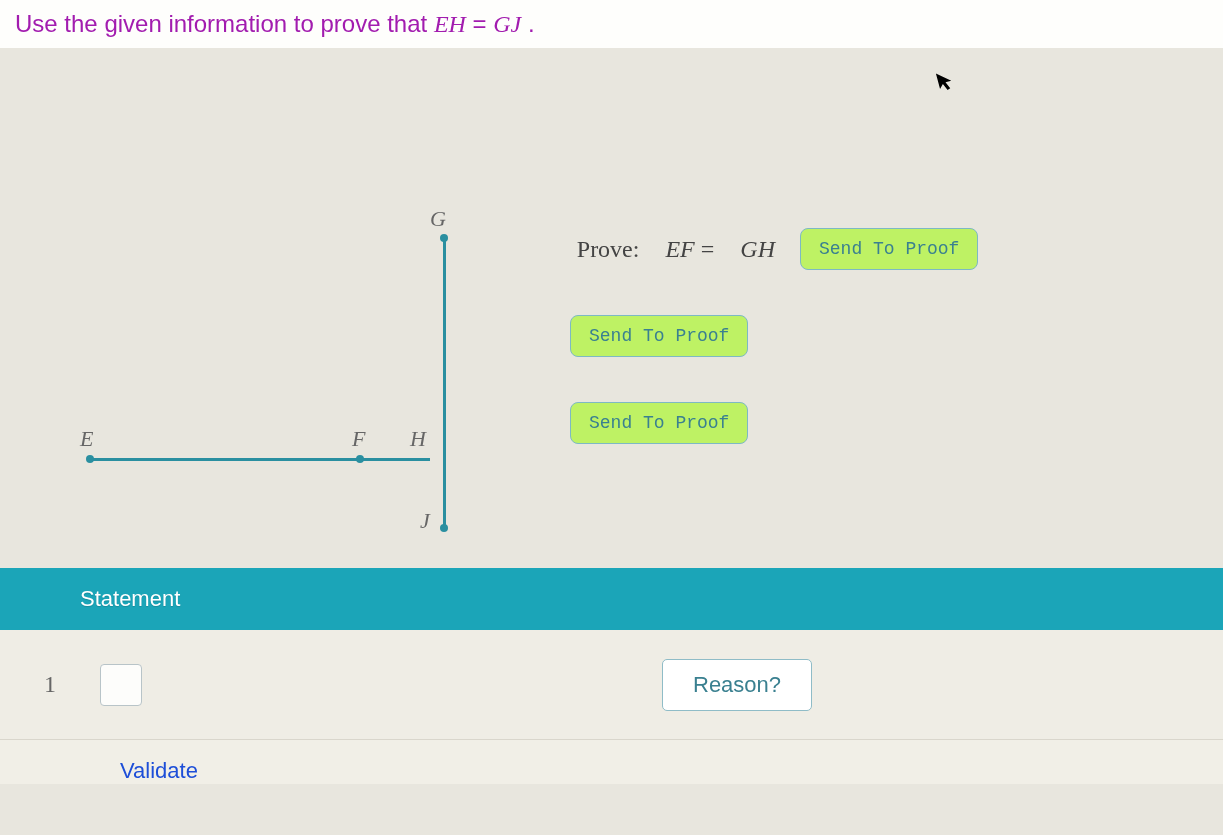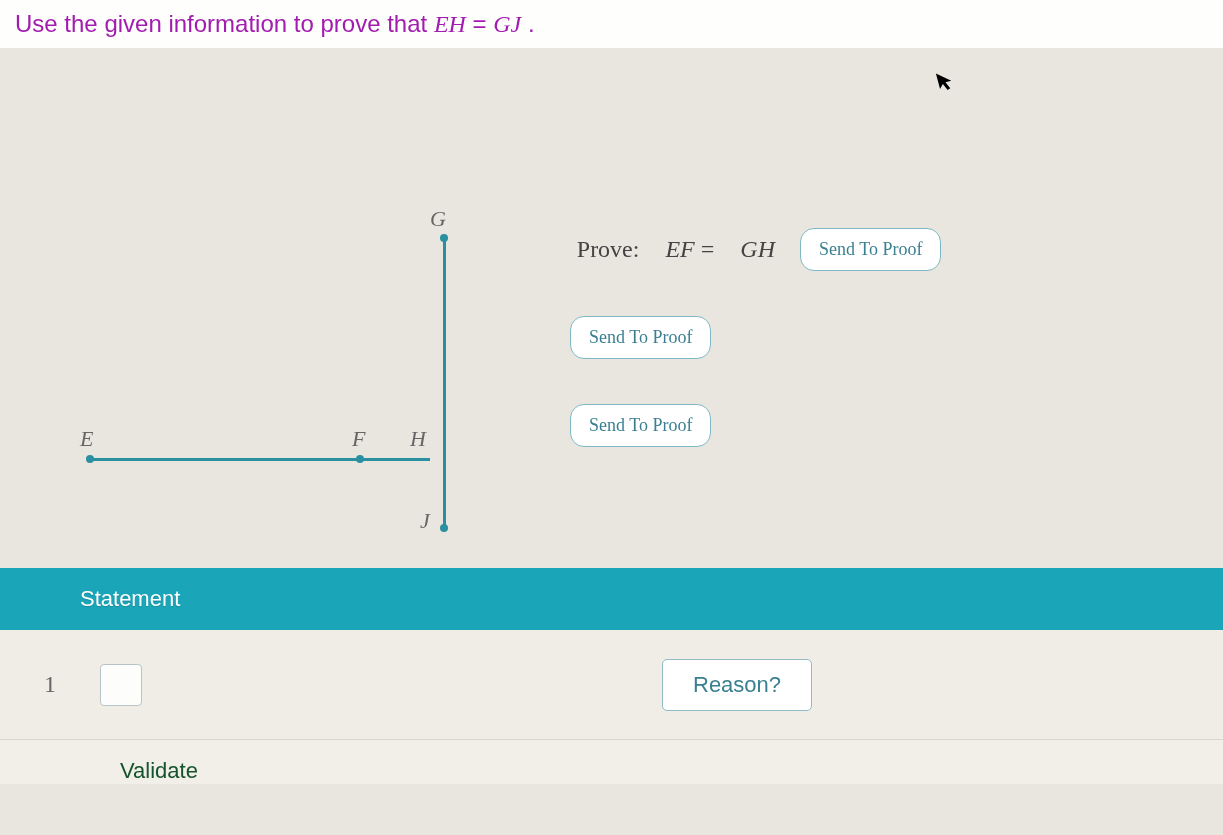--- a/index.html
+++ b/index.html
@@ -45,27 +45,27 @@
     font-size: 24px;
     color: #444;
     width: 230px;
     text-align: right;
     padding-right: 25px;
   }
   .fact-text .lbl { font-style: normal; }
   .fact-text .mi { font-style: italic; margin-left: 20px; }
   .send-btn {
     border: 1px solid #7db9c4;
-    border-radius: 14px;
-    background: #ffffff;
+    border-radius: 8px;
+    background: #bef264;
     color: #3a8090;
     font-size: 18px;
     padding: 10px 18px;
     cursor: pointer;
-    font-family: Liberation Serif, serif;
+    font-family: Liberation Mono, monospace;
   }
 
   .proof-header {
     display: flex;
     background: #1ba5b8;
     color: #fff;
     font-size: 22px;
     height: 62px;
     align-items: center;
   }
@@ -102,21 +102,21 @@
     font-size: 22px;
     padding: 12px 30px;
     cursor: pointer;
     font-family: Arial, sans-serif;
   }
 
   .validate-row {
     background: #f1efe7;
     padding: 18px 0 0 120px;
     font-size: 22px;
-    color: #14532d;
+    color: #1d4ed8;
   }
 
   .cursor-icon {
     position: absolute;
     left: 938px;
     top: 70px;
     font-size: 22px;
     color: #000;
     transform: rotate(-15deg);
   }

